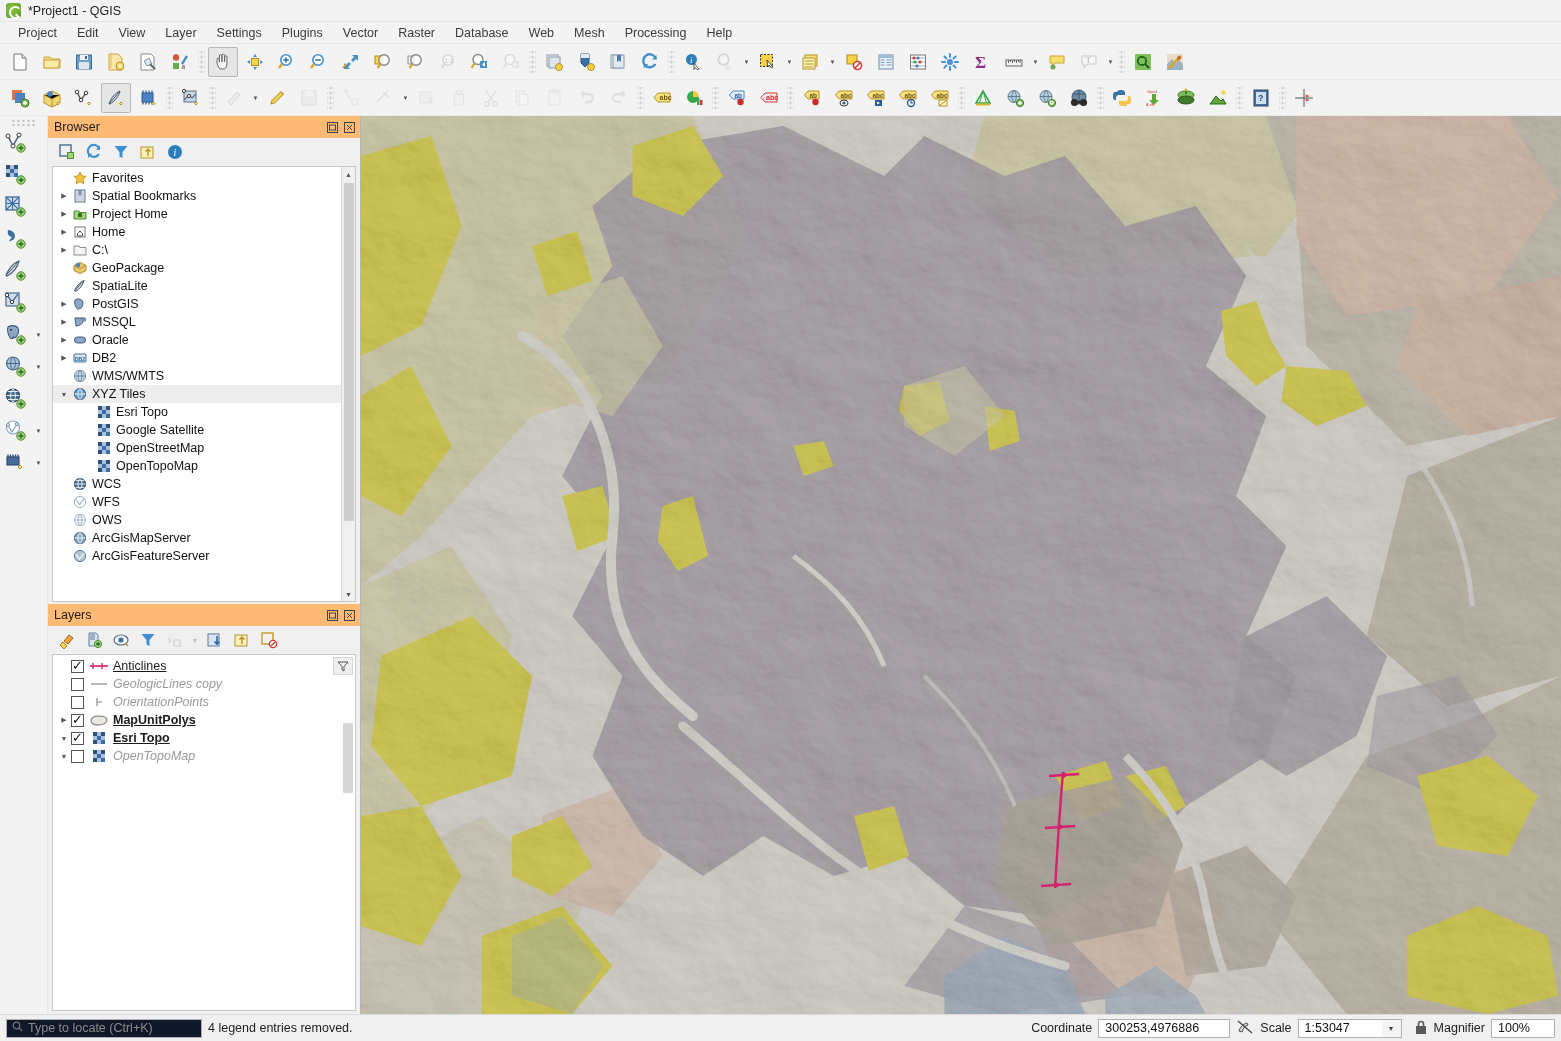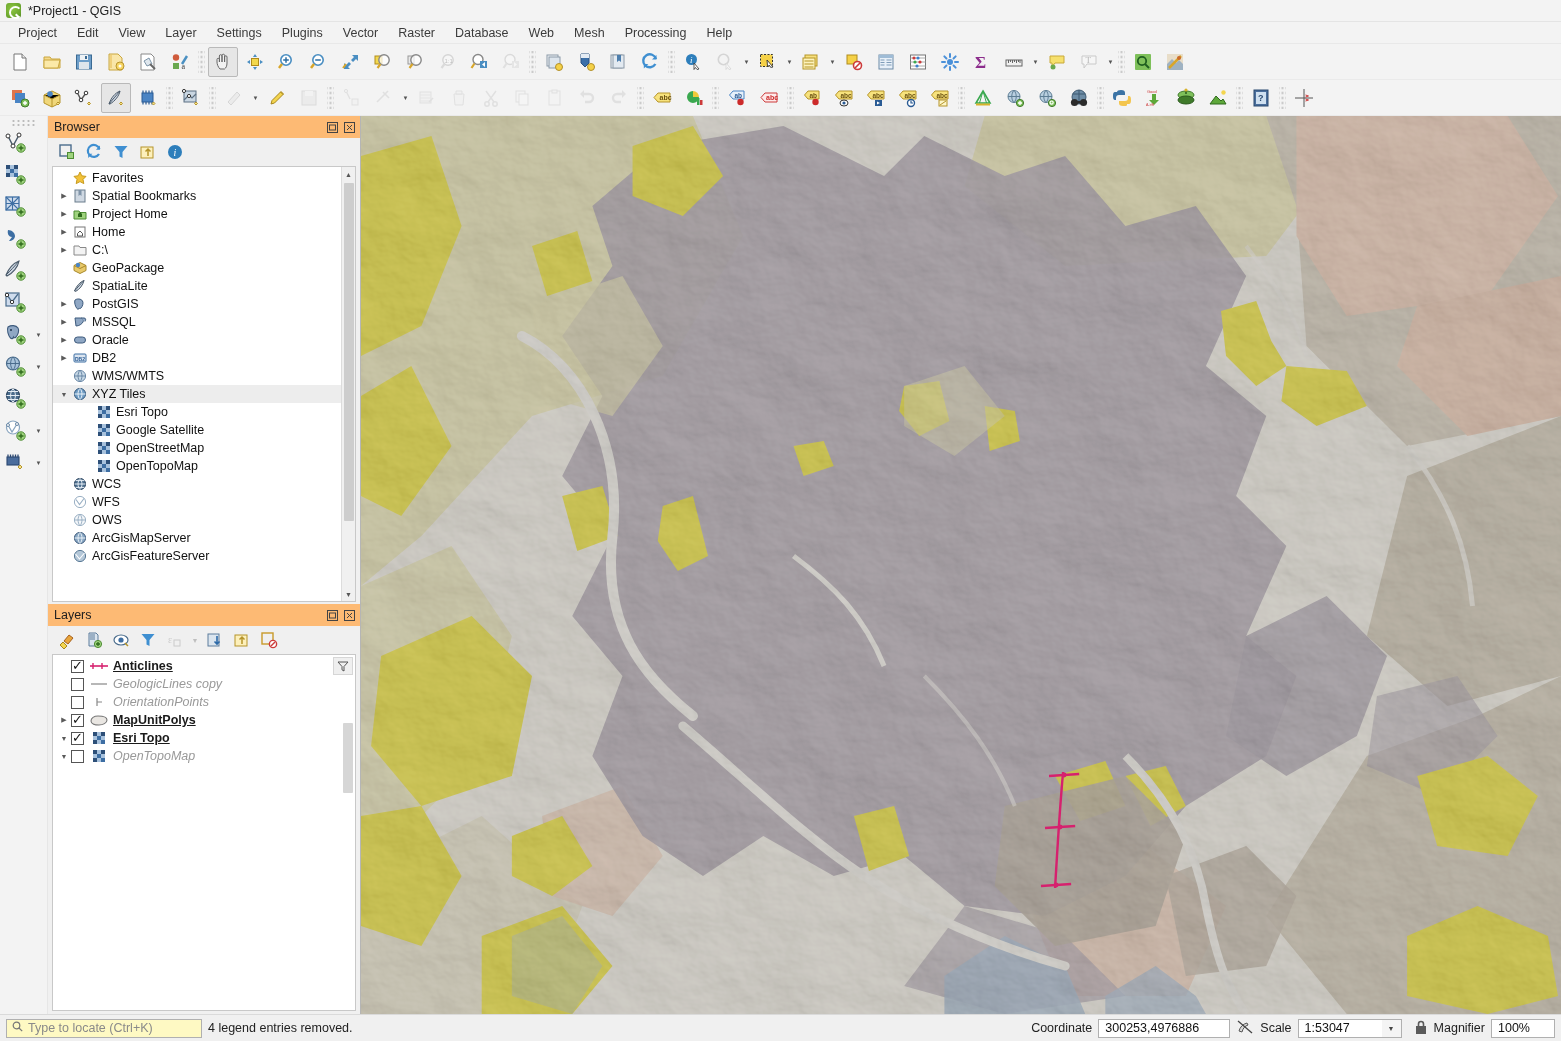--- a/index.html
+++ b/index.html
@@ -153,39 +153,39 @@
     width: 13px; height: 13px; flex: 0 0 13px; border: 1px solid #555; background: #fff;
     margin-right: 5px; position: relative;
   }
   .cbx.on::after {
     content: "✓"; position: absolute; left: 0px; top: -3px;
     font-size: 13px; color: #111; line-height: 15px;
   }
   .lsym { width: 20px; flex: 0 0 20px; display: flex; align-items: center; justify-content: center; margin-right: 4px; }
   .llabel.bold { font-weight: bold; text-decoration: underline; }
   .llabel.italic-off { font-style: italic; color: #999; }
-  .llabel.bold-u { font-weight: bold; text-decoration: underline; }
+  .llabel.bold-u { font-weight: normal; text-decoration: underline; }
   .layers-filter-ico {
     position: absolute; right: 2px; top: 2px; width: 20px; height: 18px;
     display: flex; align-items: center; justify-content: center;
     background: #efefef; border: 1px solid #d6d6d6;
   }
 
   
   .mapwrap { flex: 1 1 auto; position: relative; background: #fff; border-left: 1px solid #b5b5b5; }
   .mapcanvas { position: absolute; inset: 0; overflow: hidden; }
   .mapcanvas svg { display: block; width: 100%; height: 100%; }
 
   
   .statusbar {
     height: 27px; flex: 0 0 27px; background: #f0f0f0; display: flex; align-items: center;
     padding: 0 6px; border-top: 1px solid #dadada; gap: 6px; font-size: 12.5px;
   }
   .locate {
-    width: 196px; height: 19px; background: #fef9c3; border: 1px solid #b0b0b0;
+    width: 196px; height: 19px; background: #0f172a; border: 1px solid #b0b0b0;
     display: flex; align-items: center; padding: 0 5px; color: #8a8a8a; gap: 5px;
   }
   .status-msg { color: #222; flex: 0 0 auto; }
   .sb-spacer { flex: 1 1 auto; }
   .sb-label { color: #222; }
   .sb-field {
     height: 19px; background: #fff; border: 1px solid #b0b0b0; display: flex;
     align-items: center; padding: 0 6px; color: #111;
   }
   .sb-combo-arrow {

